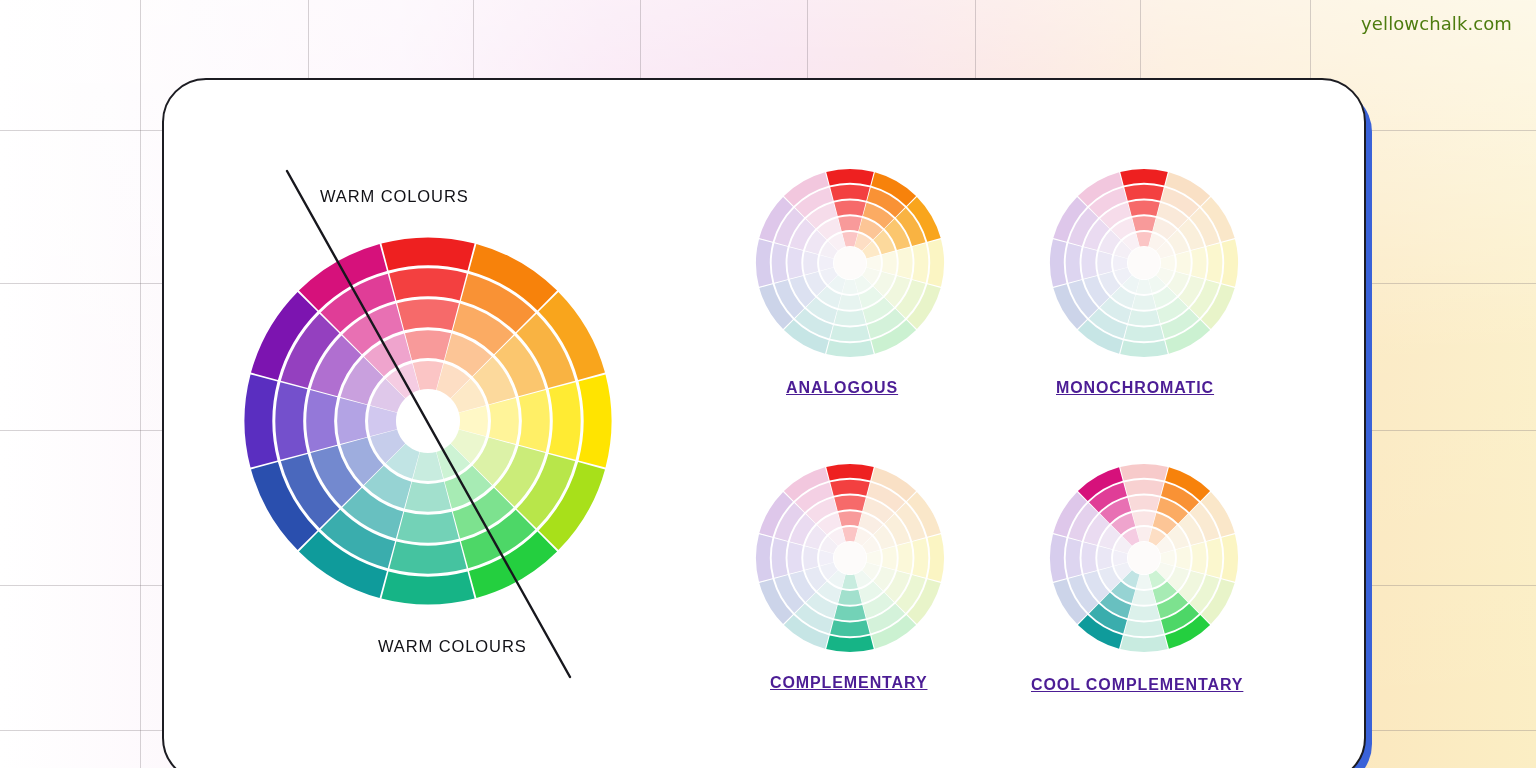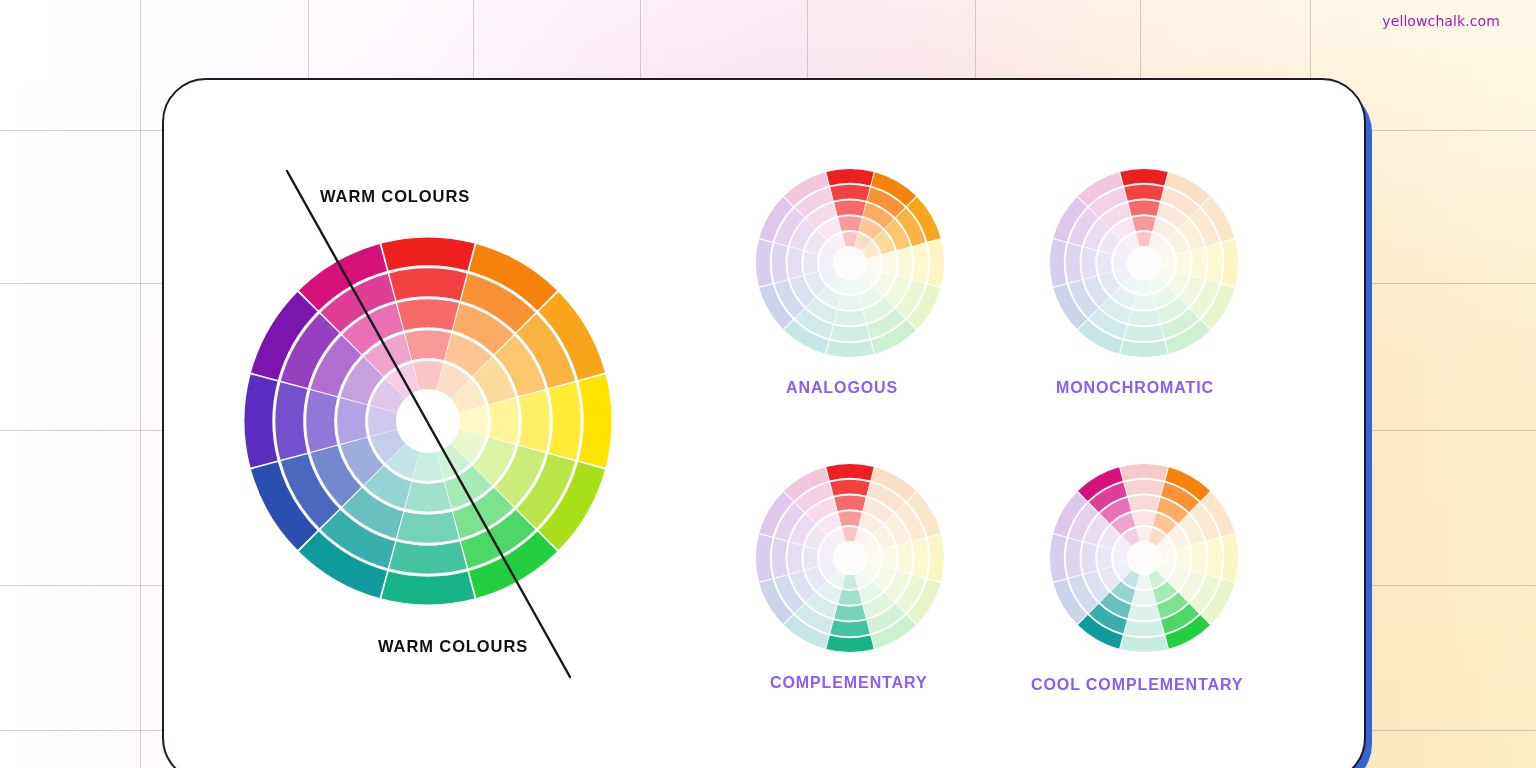--- a/index.html
+++ b/index.html
@@ -28,22 +28,22 @@
   }
   .bg-vert{
     position:absolute;inset:0;
     background:linear-gradient(to bottom, rgba(255,255,255,.62) 0%, rgba(255,255,255,.12) 45%, rgba(255,255,255,0) 100%);
   }
   .grid{position:absolute;inset:0;}
   .grid .v{position:absolute;top:0;bottom:0;width:1px;background:rgba(120,110,115,.30);}
   .grid .h{position:absolute;left:0;right:0;height:1px;background:rgba(120,110,115,.30);}
 
   .watermark{
-    position:absolute;right:36px;top:13px;
-    font-size:14px;color:#a21caf;letter-spacing:.1px;
+    position:absolute;right:24px;top:13px;
+    font-size:18px;color:#4d7c0f;letter-spacing:.1px;
     font-family:"DejaVu Sans", sans-serif;
   }
 
   
   .blue-shadow{
     position:absolute;
     left:172px;top:88px;width:1200px;height:700px;
     background:#3a62d8;
     border-radius:44px;
   }
@@ -54,39 +54,40 @@
     border:2.5px solid #1c1c22;
     border-radius:44px;
   }
 
   
   .main-wheel-wrap{position:absolute;left:243px;top:236px;width:370px;height:370px;}
   .divider-line{position:absolute;left:162px;top:78px;width:1200px;height:700px;pointer-events:none;}
 
   .lbl{
     position:absolute;
-    font-weight:bold;font-size:16.5px;letter-spacing:.9px;color:#111116;
+    font-weight:normal;font-size:16.5px;letter-spacing:.9px;color:#111116;
     white-space:nowrap;
     font-family:"Liberation Sans", sans-serif;
   }
   .lbl-warm{left:320px;top:187px;}
   .lbl-cool{left:378px;top:637px;}
 
   
   .small{position:absolute;width:190px;height:190px;}
   .sw-a{left:755px;top:168px;}
   .sw-m{left:1049px;top:168px;}
   .sw-c{left:755px;top:463px;}
   .sw-s{left:1049px;top:463px;}
 
   .slbl{
     position:absolute;
-    font-weight:bold;font-size:16px;letter-spacing:.9px;color:#8b5cf6;
+    font-weight:bold;font-size:16px;letter-spacing:.9px;color:#4c1d95;
     white-space:nowrap;text-align:center;
     font-family:"Liberation Sans", sans-serif;
+    text-decoration:underline;
   }
   .slbl-a{left:786px;top:379px;}
   .slbl-m{left:1056px;top:379px;}
   .slbl-c{left:770px;top:674px;}
   .slbl-s{left:1031px;top:676px;}
 
   svg{display:block;}
 </style>
 </head>
 <body>

